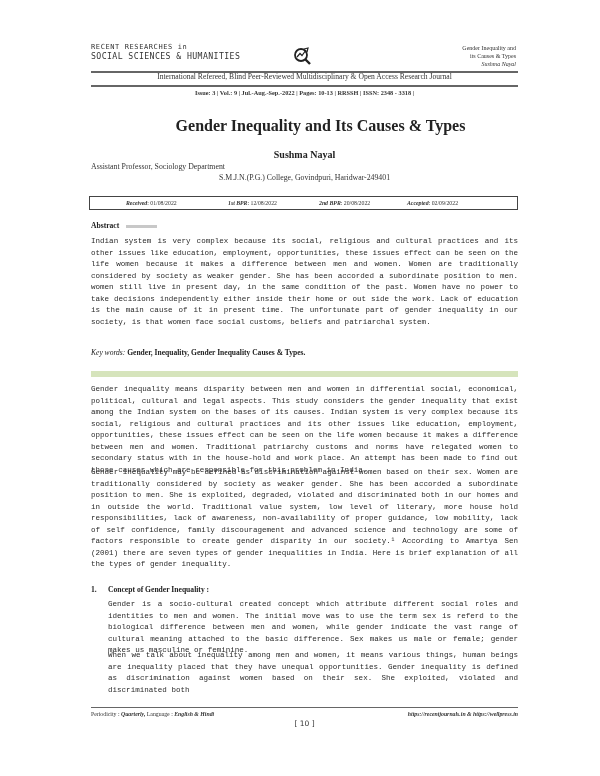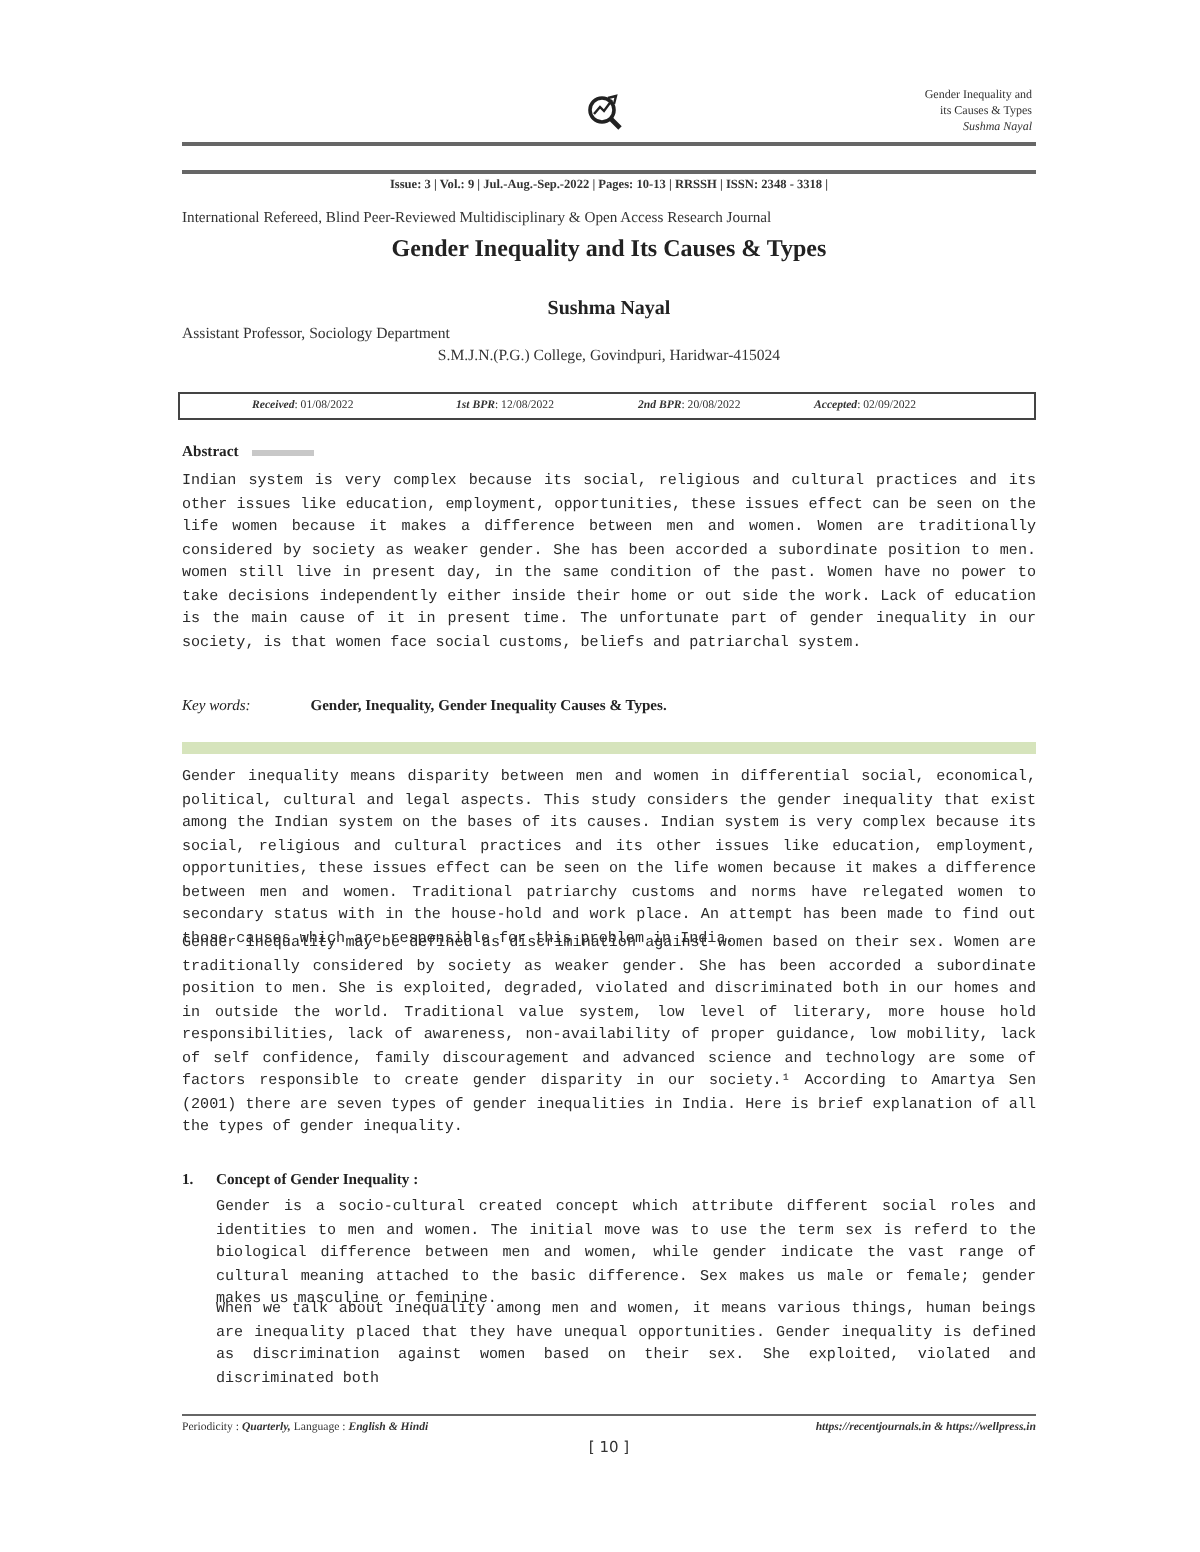--- a/index.html
+++ b/index.html
@@ -8,58 +8,62 @@
 
     .hdr { position: absolute; top: 44px; left: 0; width: 427px; height: 28px; }
     .journal-name { position: absolute; left: 0; top: 0; font-family: "DejaVu Sans Mono", "Liberation Mono", monospace; color: #333; line-height: 1.1; }
     .journal-name .l1 { font-size: 7px; letter-spacing: 0.6px; }
     .journal-name .l2 { font-size: 8.2px; letter-spacing: 0.4px; }
     .logo { position: absolute; left: 202px; top: 2px; width: 20px; height: 20px; }
     .running { position: absolute; right: 2px; top: 0; text-align: right; font-size: 6px; line-height: 8px; color: #333; }
     .running .auth { font-style: italic; }
 
     .rule { position: absolute; left: 0; width: 427px; height: 1px; background: #666; }
-    .subtitle { position: absolute; top: 72px; left: 0; width: 427px; font-size: 7.6px; color: #333; margin-top: 32px; }
+    .subtitle { position: absolute; top: 72px; left: 0; width: 427px; text-align: center; font-size: 7.6px; color: #333; }
     .issue { position: absolute; top: 89px; left: 0; width: 427px; text-align: center; font-size: 6.3px; font-weight: bold; color: #333; }
 
-    .title { position: absolute; top: 117px; left: 0; width: 427px; text-align: center; font-size: 12px; font-weight: bold; color: #222; }
+    .title { position: absolute; top: 117px; left: 16px; width: 427px; text-align: center; font-size: 16px; font-weight: bold; color: #222; }
     .author { position: absolute; top: 149px; left: 0; width: 427px; text-align: center; font-size: 10px; font-weight: bold; }
     .aff1 { position: absolute; top: 162px; left: 0; width: 427px; font-size: 7.8px; color: #333; }
     .aff2 { position: absolute; top: 173px; left: 0; width: 427px; text-align: center; font-size: 7.8px; color: #333; }
 
     .dates { position: absolute; top: 196px; left: -2px; width: 429px; height: 14px; border: 1px solid #444; box-sizing: border-box; font-size: 5.8px; color: #333; }
     .dates span { position: absolute; top: 3px; white-space: nowrap; }
     .dates b { font-style: italic; }
 
     .abstract-h { position: absolute; top: 221px; left: 0; font-size: 7.6px; font-weight: bold; }
     .abstract-bar { position: absolute; top: 225px; left: 35px; width: 31px; height: 3px; background: #c8c8c8; }
 
     .para { position: absolute; left: 0; width: 427px; font-size: 7.55px; line-height: 11.55px; text-align: justify; color: #2a2a2a; font-family: Liberation Mono, monospace; }
     .para.indent { left: 17px; width: 410px; }
     .keywords { position: absolute; top: 348px; left: 0; font-size: 7.55px; }
     .keywords i { font-style: italic; margin-top: 32px; }
-    .keywords b { font-weight: bold; margin-left: 28px; }
+    .keywords b { font-weight: bold; }
 
     .greenbar { position: absolute; top: 371px; left: 0; width: 427px; height: 6px; background: #d6e4bc; }
 
     .sec-h { position: absolute; top: 585px; left: 0; font-size: 7.6px; font-weight: bold; }
     .sec-h .num { display: inline-block; width: 17px; }
 
     .footer-rule { position: absolute; top: 707px; left: 0; width: 427px; height: 1px; background: #666; }
     .footer-left { position: absolute; top: 711px; left: 0; font-size: 5.8px; color: #333; }
     .footer-left i { font-weight: bold; }
     .footer-right { position: absolute; top: 711px; right: 0; font-size: 5.8px; font-style: italic; font-weight: bold; color: #333; }
     .pageno { position: absolute; top: 719px; left: 0; width: 427px; text-align: center; font-family: "DejaVu Sans", sans-serif; font-size: 7.5px; color: #333; }
   </style>
 </head>
 <body>
 
 <div class="page">
 
   <div class="hdr">
+    <div class="journal-name">
+      <div class="l1">RECENT RESEARCHES in</div>
+      <div class="l2">SOCIAL SCIENCES &amp; HUMANITIES</div>
+    </div>
     <div class="logo">
       <svg width="20" height="20" viewBox="0 0 20 20">
         <circle cx="8" cy="9" r="6" fill="none" stroke="#222" stroke-width="1.8"></circle>
         <line x1="12.5" y1="13.5" x2="17" y2="18" stroke="#222" stroke-width="2.4"></line>
         <polyline points="4,11 7,7.5 9,9.5 13,4" fill="none" stroke="#222" stroke-width="1.2"></polyline>
         <polyline points="11,3 15,2 14,6" fill="none" stroke="#222" stroke-width="1.2"></polyline>
       </svg>
     </div>
     <div class="running">
       <div>Gender Inequality and</div>
@@ -69,21 +73,21 @@
   </div>
 
   <div class="rule" style="top:71px; height:1.5px;"></div>
   <div class="subtitle">International Refereed, Blind Peer-Reviewed Multidisciplinary &amp; Open Access Research Journal</div>
   <div class="rule" style="top:85px; height:1.5px;"></div>
   <div class="issue">Issue: 3 | Vol.: 9 | Jul.-Aug.-Sep.-2022 | Pages: 10-13 | RRSSH | ISSN: 2348 - 3318 |</div>
 
   <div class="title">Gender Inequality and Its Causes &amp; Types</div>
   <div class="author">Sushma Nayal</div>
   <div class="aff1">Assistant Professor, Sociology Department</div>
-  <div class="aff2">S.M.J.N.(P.G.) College, Govindpuri, Haridwar-415024</div>
+  <div class="aff2">S.M.J.N.(P.G.) College, Govindpuri, Haridwar-249401</div>
 
   <div class="dates">
     <span style="left:36px;"><b>Received</b><span style="position:static">: 01/08/2022</span></span>
     <span style="left:138px;"><b>1st BPR</b><span style="position:static">: 12/08/2022</span></span>
     <span style="left:229px;"><b>2nd BPR</b><span style="position:static">: 20/08/2022</span></span>
     <span style="left:317px;"><b>Accepted</b><span style="position:static">: 02/09/2022</span></span>
   </div>
 
   <div class="abstract-h">Abstract</div>
   <div class="abstract-bar"></div>

